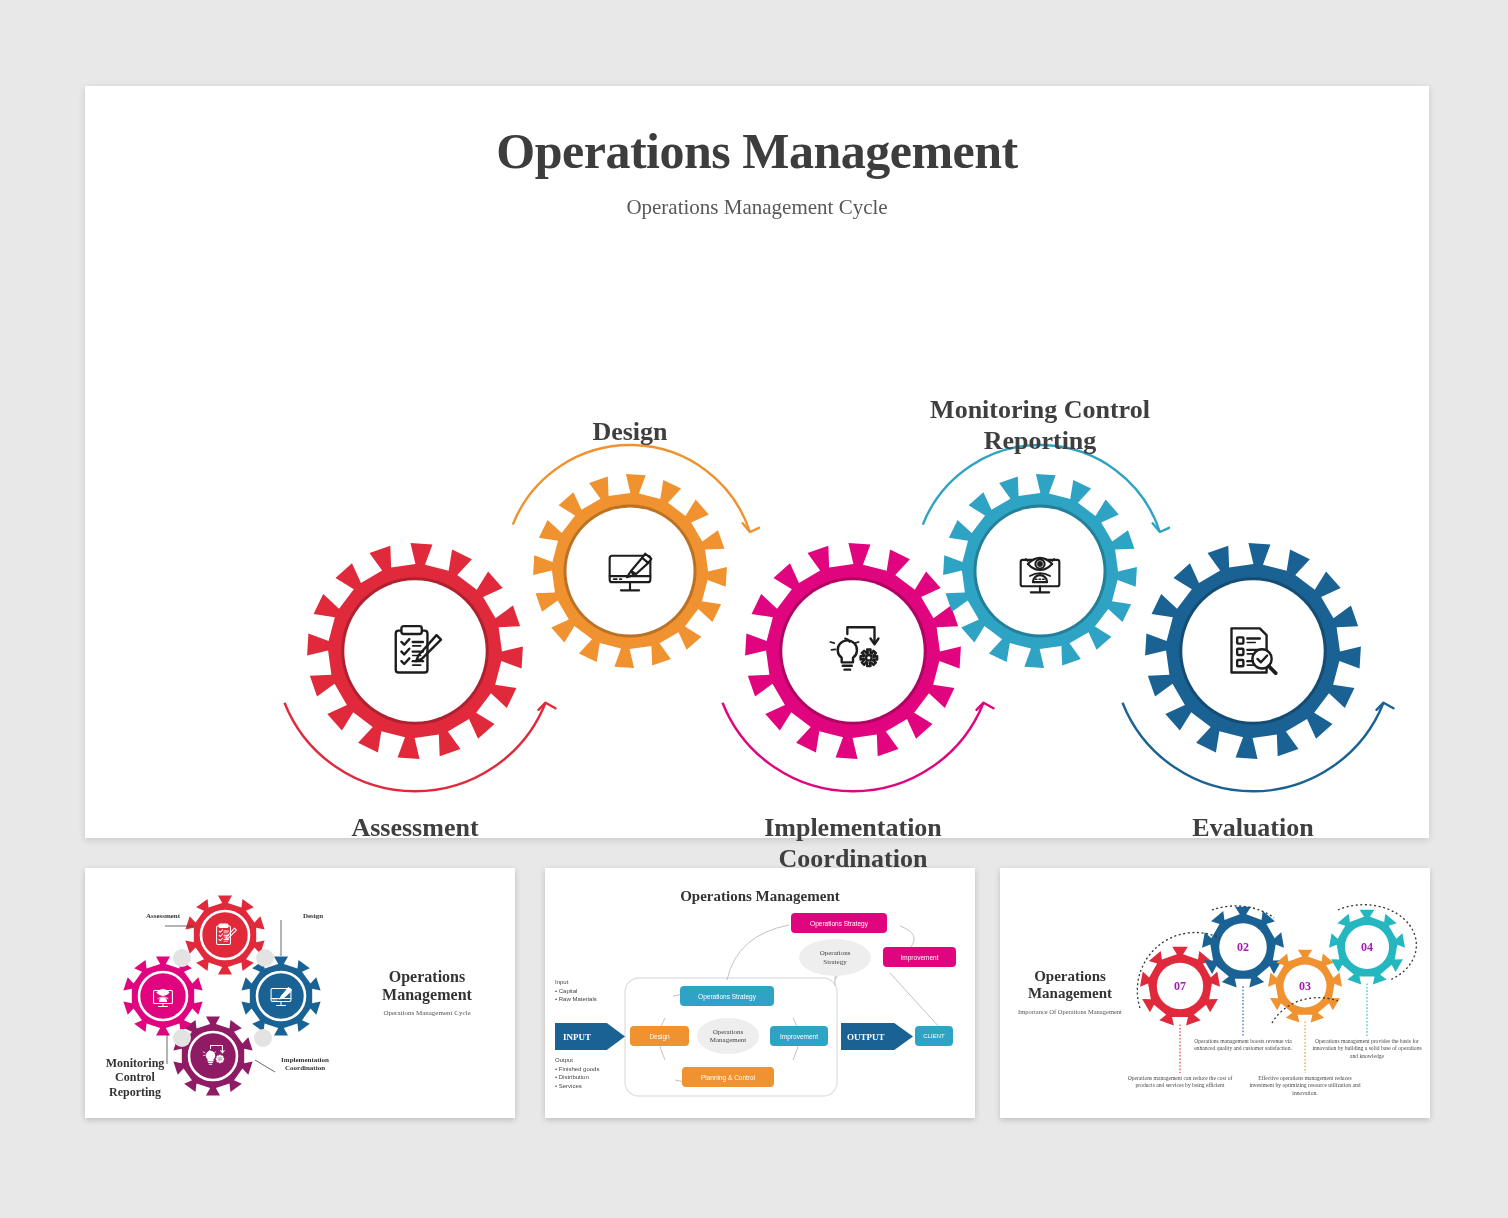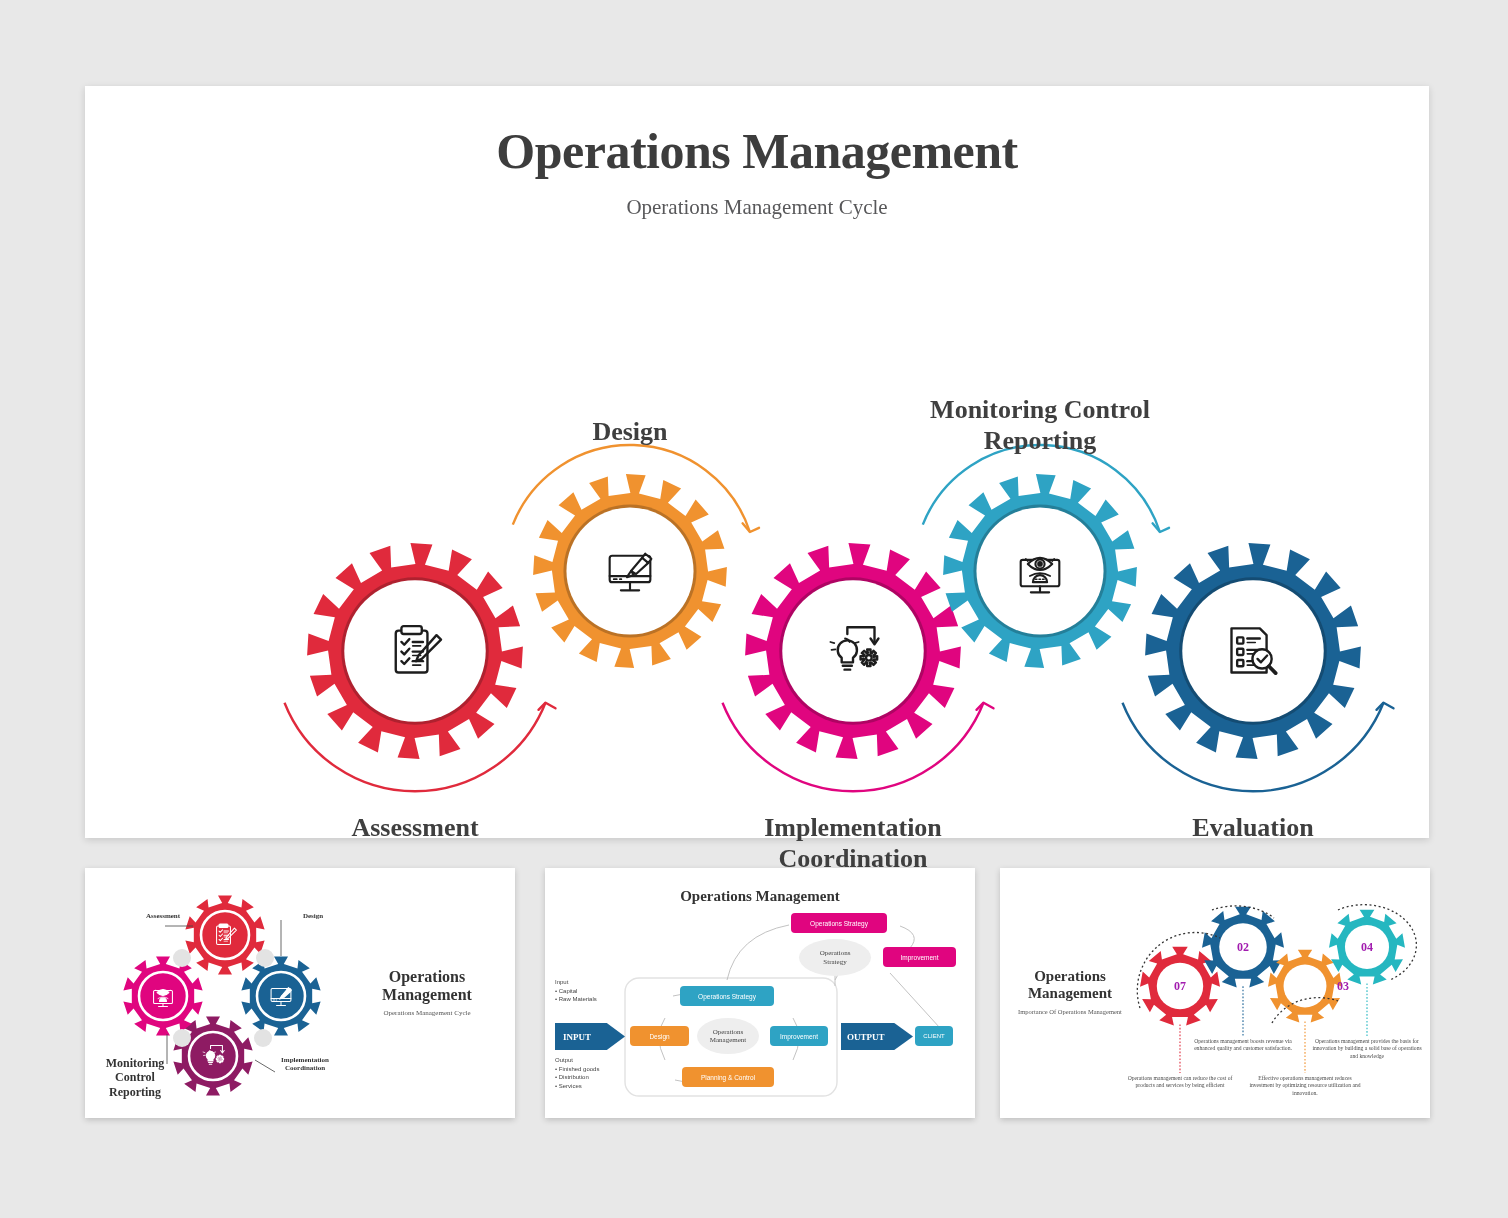--- a/index.html
+++ b/index.html
@@ -412,17 +412,17 @@
       <path d="M272,155 a52,46 0 0 1 66,-22" fill="none" stroke="#333" stroke-width="1.3" stroke-dasharray="2 2.6"></path>
       <path d="M338,42 a52,40 0 0 1 52,70" fill="none" stroke="#333" stroke-width="1.3" stroke-dasharray="2 2.6"></path>
     </svg>
   <div class="t-title" id="t3title" style="position: absolute; left: 10px; top: 100px; width: 120px; text-align: center; font-size: 15px; white-space: pre-line;">Operations
 Management</div>
   <div class="t-sub" id="t3sub" style="position:absolute;left:2px;top:140px;width:136px;text-align:center;font-size:6.5px;">Importance Of Operations Management</div>
 <div class="tnum" style="left: 160px; top: 109px; width: 40px; height: 18px; font-size: 12px;">07</div>
     <div class="tcap" style="left: 122px; top: 207px; width: 116px; font-size: 5.6px;">Operations management can reduce the cost of products and services by being efficient</div>
     <div class="tnum" style="left: 223px; top: 70px; width: 40px; height: 18px; font-size: 12px;">02</div>
     <div class="tcap" style="left: 185px; top: 170px; width: 116px; font-size: 5.6px;">Operations management boosts revenue via enhanced quality and customer satisfaction.</div>
-    <div class="tnum" style="left: 285px; top: 109px; width: 40px; height: 18px; font-size: 12px; padding-left: 38px;">03</div>
+    <div class="tnum" style="left: 285px; top: 109px; width: 40px; height: 18px; font-size: 12px;">03</div>
     <div class="tcap" style="left: 247px; top: 207px; width: 116px; font-size: 5.6px;">Effective operations management reduces investment by optimizing resource utilization and innovation.</div>
     <div class="tnum" style="left: 347px; top: 70px; width: 40px; height: 18px; font-size: 12px;">04</div>
     <div class="tcap" style="left: 309px; top: 170px; width: 116px; font-size: 5.6px;">Operations management provides the basis for innovation by building a solid base of operations and knowledge</div>
   </div>
 
 </body></html>

